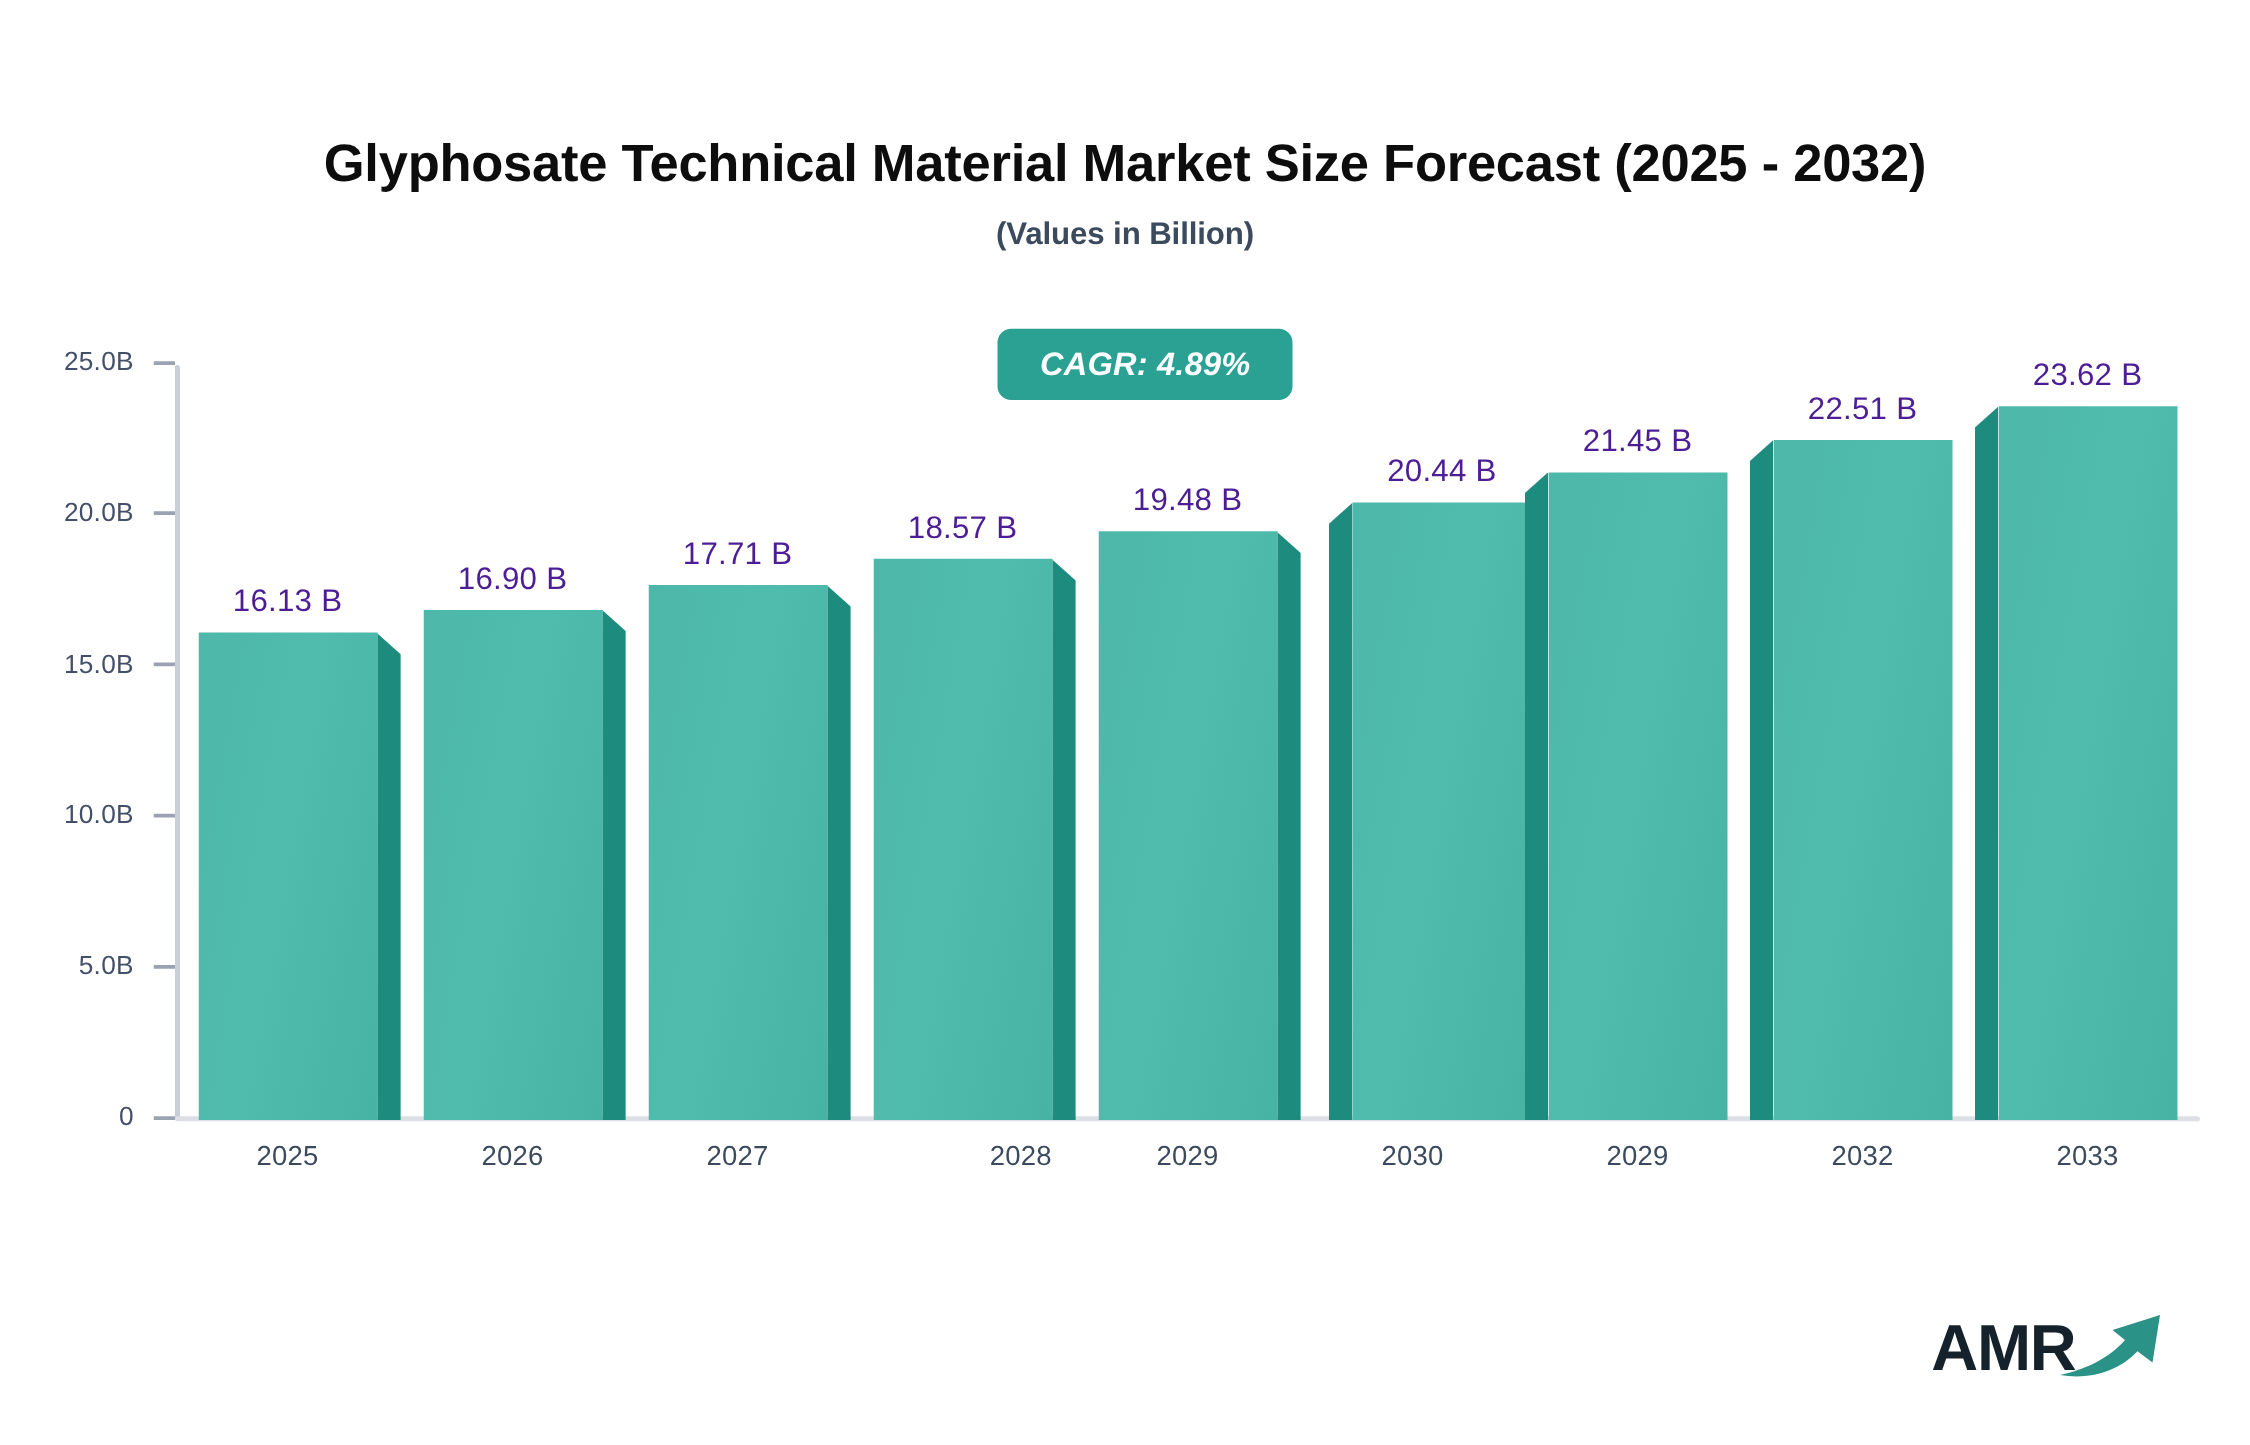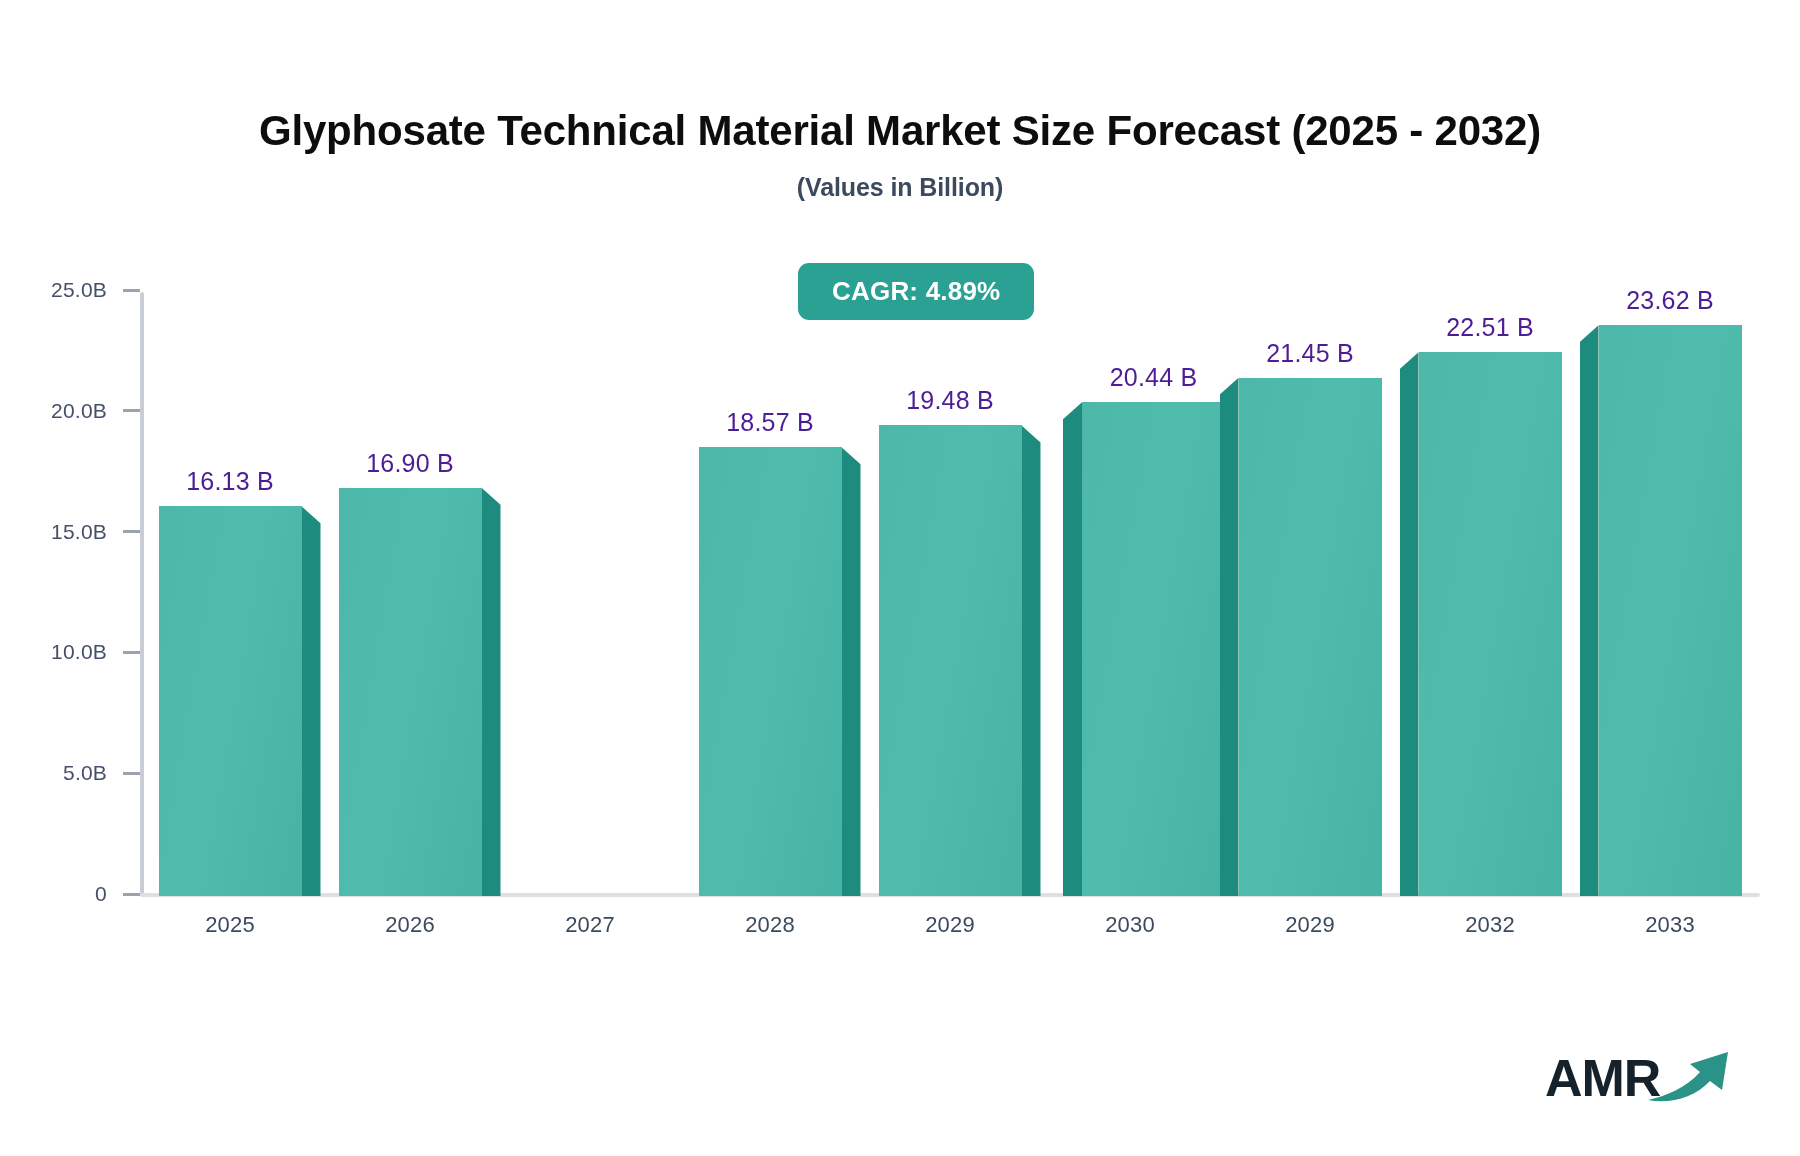--- a/index.html
+++ b/index.html
@@ -38,20 +38,21 @@
     display:flex;
     align-items:center;
     justify-content:center;
     background:#2aa193;
     border-radius:11px;
     color:#ffffff;
     font-size:26px;
     font-weight:bold;
     letter-spacing:0.2px;
     white-space:nowrap;
+    font-style:italic;
   }
 
   
   #y-axis-line {
     position:absolute;
     left:140px;
     top:292px;
     width:4px;
     height:604px;
     background:#c9ced6;
@@ -231,20 +232,27 @@
       </div>
       <div class="bar-value">16.13 B</div>
     </div>
     <div class="bar-group" style="left: 198.5px; height: 408.304px;">
       <div class="bar-3d" style="height: 408.304px;">
         <div class="bar-front"></div>
         <div class="side-r"></div>
       </div>
       <div class="bar-value">16.90 B</div>
     </div>
+    <div class="bar-group" style="left: 378.5px; height: 427.874px;">
+      <div class="bar-3d" style="height: 427.874px;">
+        <div class="bar-front"></div>
+        <div class="side-r"></div>
+      </div>
+      <div class="bar-value">17.71 B</div>
+    </div>
     <div class="bar-group" style="left: 558.5px; height: 448.651px;">
       <div class="bar-3d" style="height: 448.651px;">
         <div class="bar-front"></div>
         <div class="side-r"></div>
       </div>
       <div class="bar-value">18.57 B</div>
     </div>
     <div class="bar-group" style="left: 738.5px; height: 470.637px;">
       <div class="bar-3d" style="height: 470.637px;">
         <div class="bar-front"></div>
@@ -279,21 +287,21 @@
         <div class="side-l"></div>
       </div>
       <div class="bar-value" style="transform: translateX(-50%);">23.62 B</div>
     </div>
   </div>
 
 <div id="x-labels">
     <div class="x-label" style="left: 18.5px;">2025</div>
     <div class="x-label" style="left: 198.5px;">2026</div>
     <div class="x-label" style="left: 378.5px;">2027</div>
-    <div class="x-label" style="left: 558.5px;">2028</div>
+    <div class="x-label" style="left: 558.5px; text-align: right;">2028</div>
     <div class="x-label" style="left: 738.5px;">2029</div>
     <div class="x-label" style="left: 918.5px;">2030</div>
     <div class="x-label" style="left: 1098.5px;">2029</div>
     <div class="x-label" style="left: 1278.5px;">2032</div>
     <div class="x-label" style="left: 1458.5px;">2033</div>
   </div>
 
 <div id="amr-logo">
   <span id="amr-logo-text">AMR</span>
   <span id="amr-logo-arrow">

